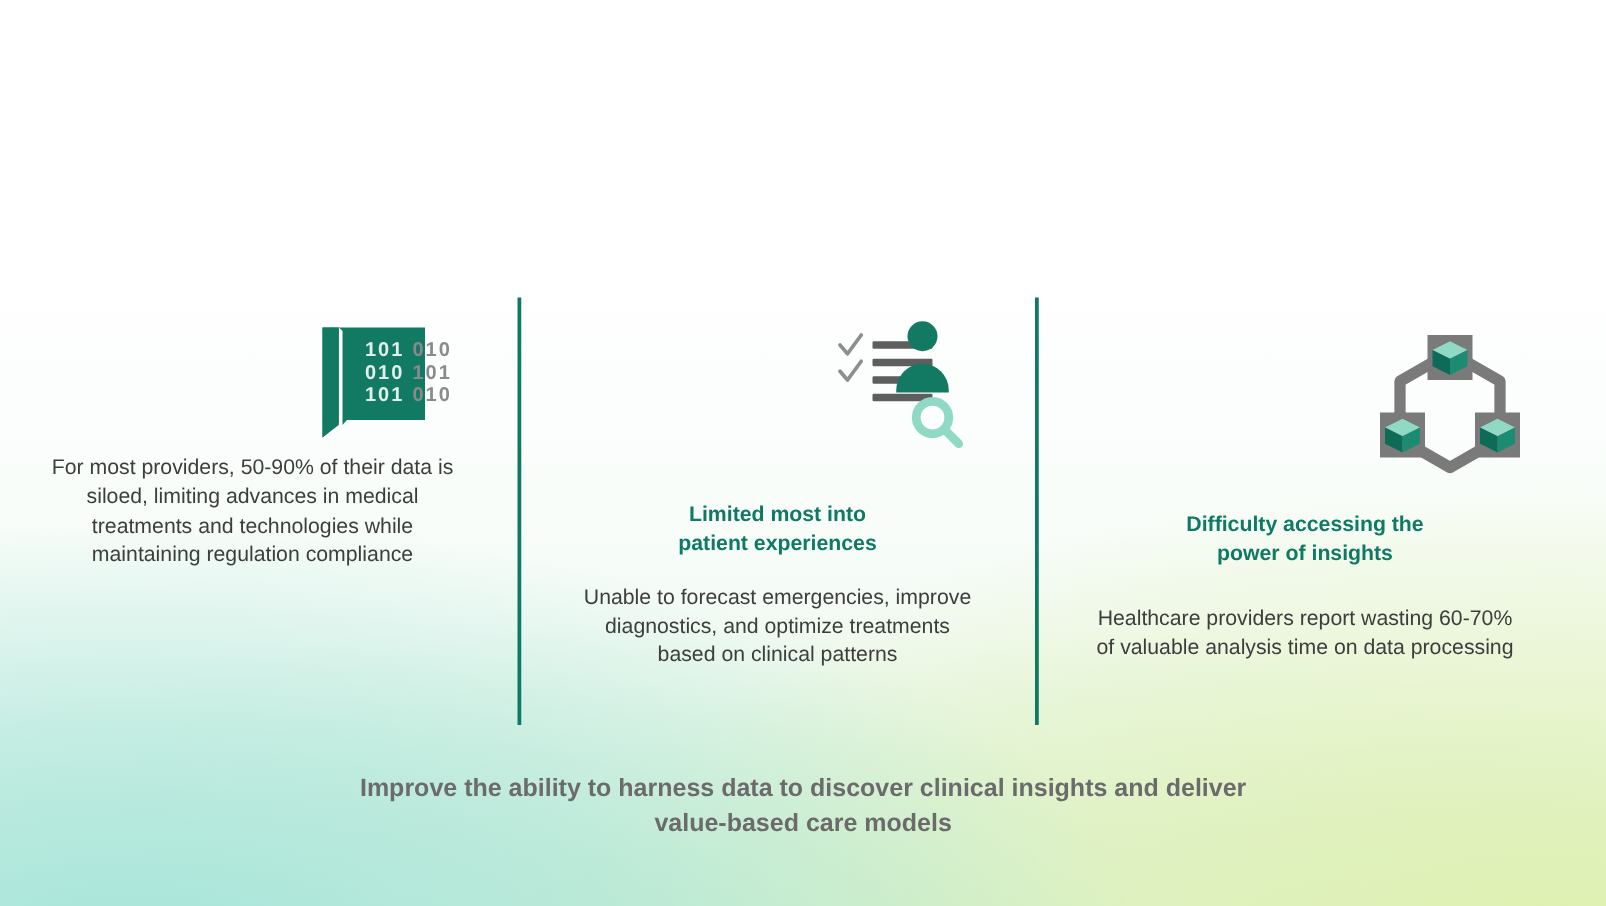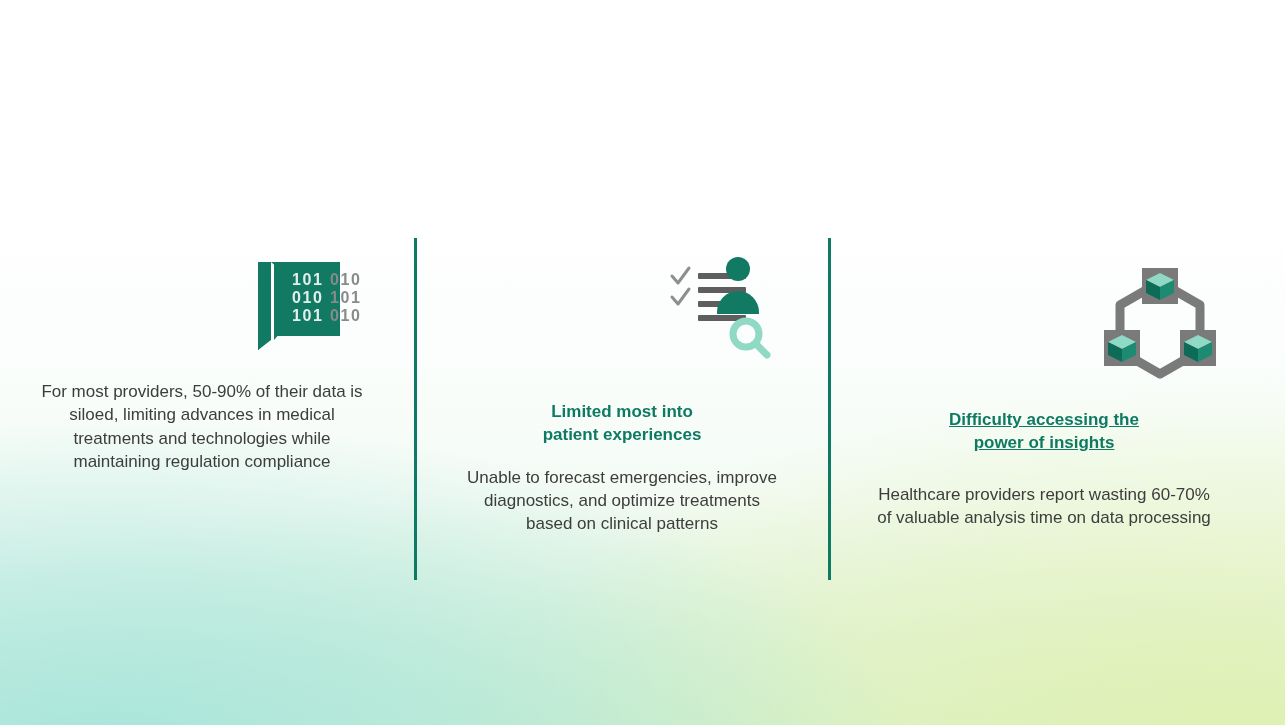--- a/index.html
+++ b/index.html
@@ -67,29 +67,29 @@
 
   .col-heading {
     font-size: 17px;
     font-weight: bold;
     color: #0e7a63;
     line-height: 1.37;
     margin: 0;
   }
   .col.c1 .col-heading { margin-top: 27px; }
   .col.c2 .col-heading { margin-top: 38px; }
-  .col.c3 .col-heading { margin-top: 28px; text-decoration: underline; }
+  .col.c3 .col-heading { margin-top: 28px; }
 
   .col-body {
     font-size: 17px;
     color: #3d3d3d;
     line-height: 1.37;
     margin: 0;
   }
-  .col.c1 .col-body { margin-top: 18px; }
+  .col.c1 .col-body { }
   .col.c2 .col-body { margin-top: 19px; text-align: center; }
   .col.c3 .col-body { margin-top: 28px; }
 
   
   .footer-text {
     position: absolute;
     left: 50%;
     transform: translateX(-50%);
     top: 618px;
     width: 720px;
@@ -191,14 +191,15 @@
         </g>
       </svg>
     </div>
     <div class="col-heading">
       <span>Difficulty accessing the</span><br>
       <span>power of insights</span>
     </div>
     <p class="col-body">Healthcare providers report wasting 60-70% of valuable analysis time on data processing</p>
   </div>
 
+  <div class="footer-text">Improve the ability to harness data to discover clinical insights and deliver value-based care models</div>
 
 </div>
 
 </body></html>

